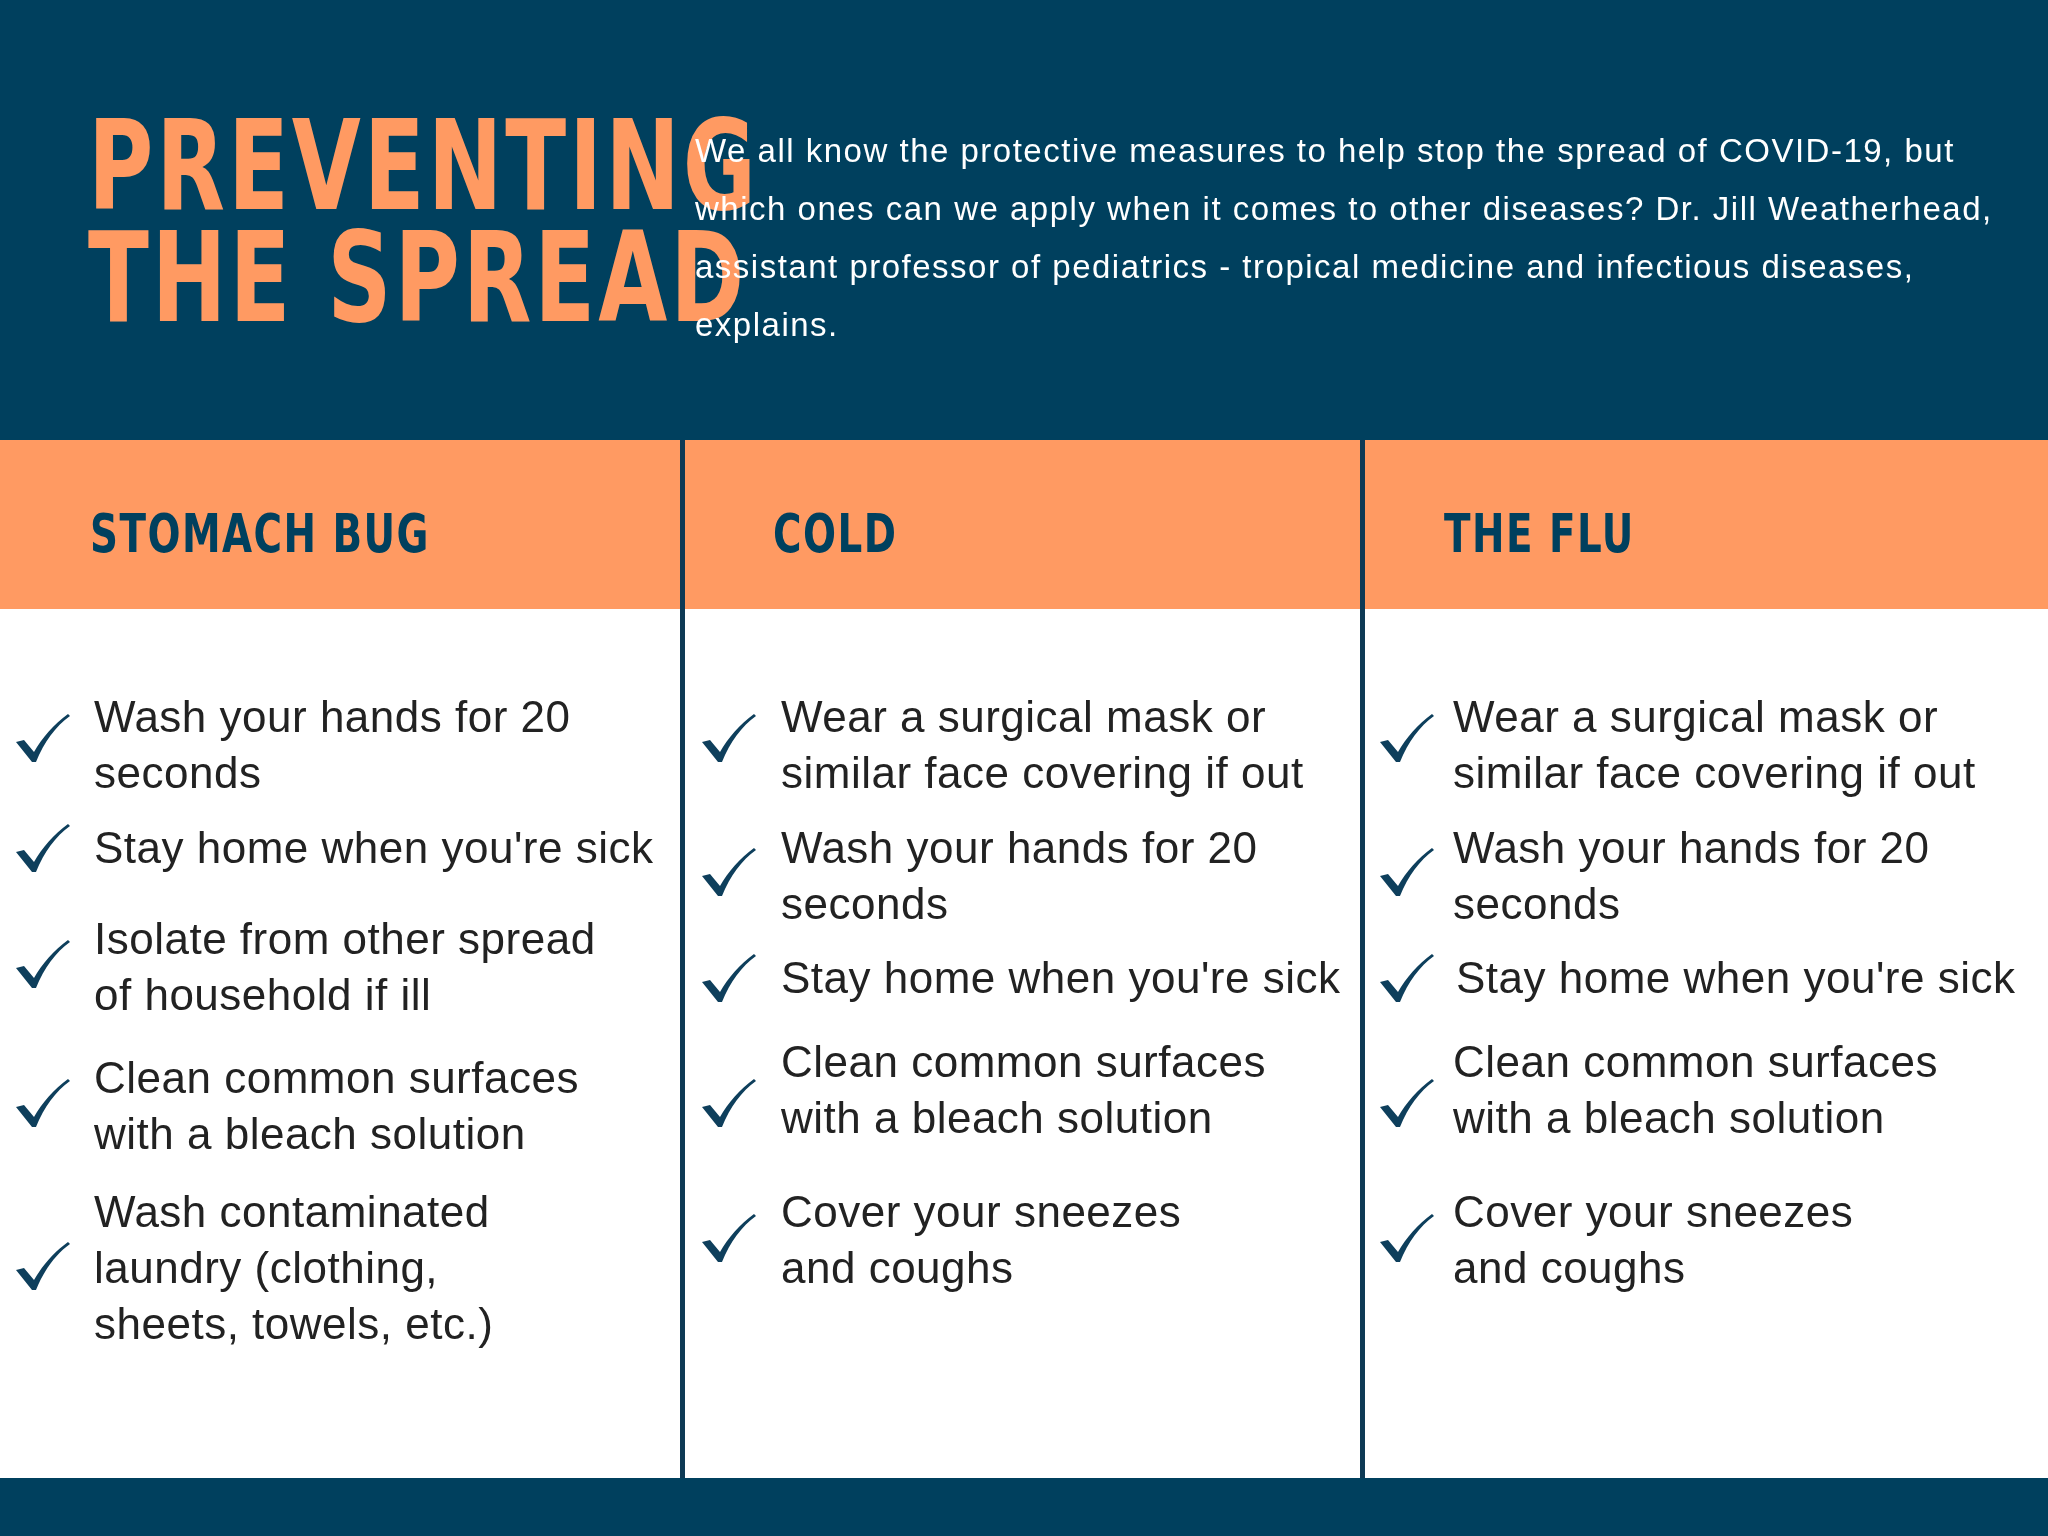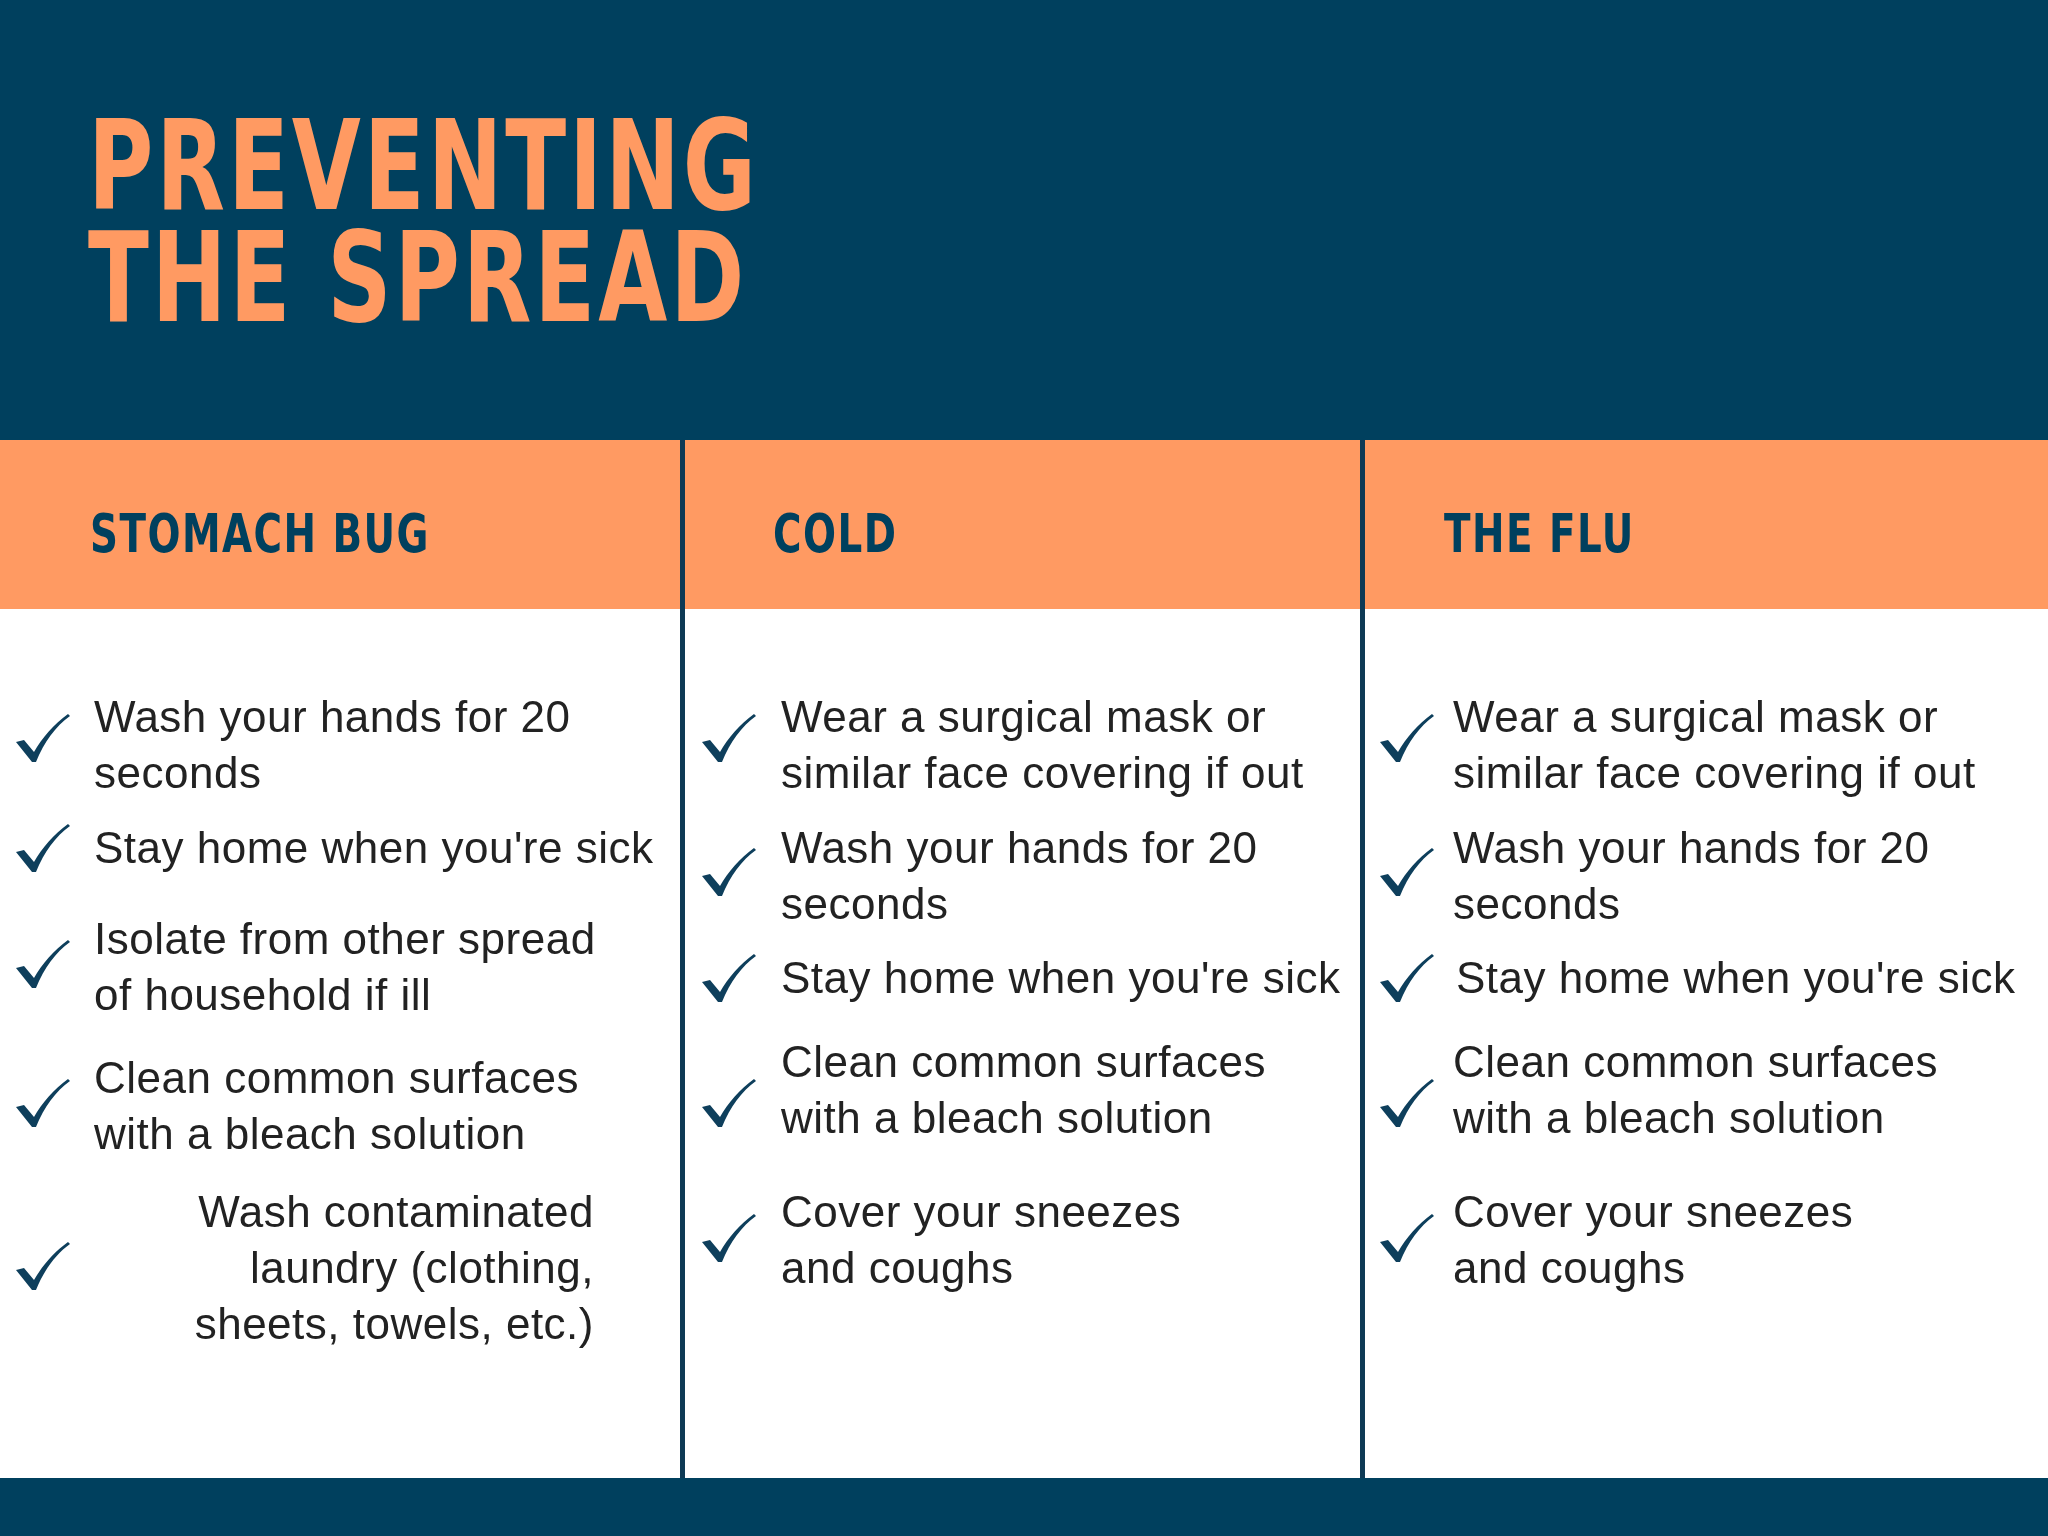--- a/index.html
+++ b/index.html
@@ -61,20 +61,21 @@
     .check svg { width: 100%; height: 100%; display: block; }
   </style>
 </head>
 <body>
 
 <div class="header">
   <div class="title">
     <div>PREVENTING</div>
     <div>THE SPREAD</div>
   </div>
+  <p class="intro">We all know the protective measures to help stop the spread of COVID-19, but which ones can we apply when it comes to other diseases? Dr. Jill Weatherhead, assistant professor of pediatrics - tropical medicine and infectious diseases, explains.</p>
 </div>
 
 <div class="col-header-row"></div>
 <div class="col-title" style="left:90px;">STOMACH BUG</div>
 <div class="col-title" style="left:773px;">COLD</div>
 <div class="col-title" style="left:1444px;">THE FLU</div>
 
 <div class="divider" style="left:680px;"></div>
 <div class="divider" style="left:1360px;"></div>
 
@@ -113,21 +114,21 @@
   </div>
   <div class="item" style="left:94px; top:1050px; width:500px;">
     <span class="txt">Clean common surfaces with a bleach solution</span>
   </div>
 
   <div class="check" style="left:14px; top:1240px;">
     <svg viewBox="0 0 58 52">
         <path d="M2 30 L18 50 L22 50 C30 30 42 14 56 4 L54 2 C40 12 28 26 20 40 L10 28 Z" fill="#0e3f5c"></path>
       </svg>
   </div>
-  <div class="item" style="left:94px; top:1184px; width:500px;text-align:right;">
+  <div class="item" style="left:94px; top:1184px; width:500px;">
     <span class="txt">Wash contaminated laundry (clothing, sheets, towels, etc.)</span>
   </div>
 </div>
 
 <div class="list">
   <div class="check" style="left:700px; top:712px;">
     <svg viewBox="0 0 58 52">
         <path d="M2 30 L18 50 L22 50 C30 30 42 14 56 4 L54 2 C40 12 28 26 20 40 L10 28 Z" fill="#0e3f5c"></path>
       </svg>
   </div>

